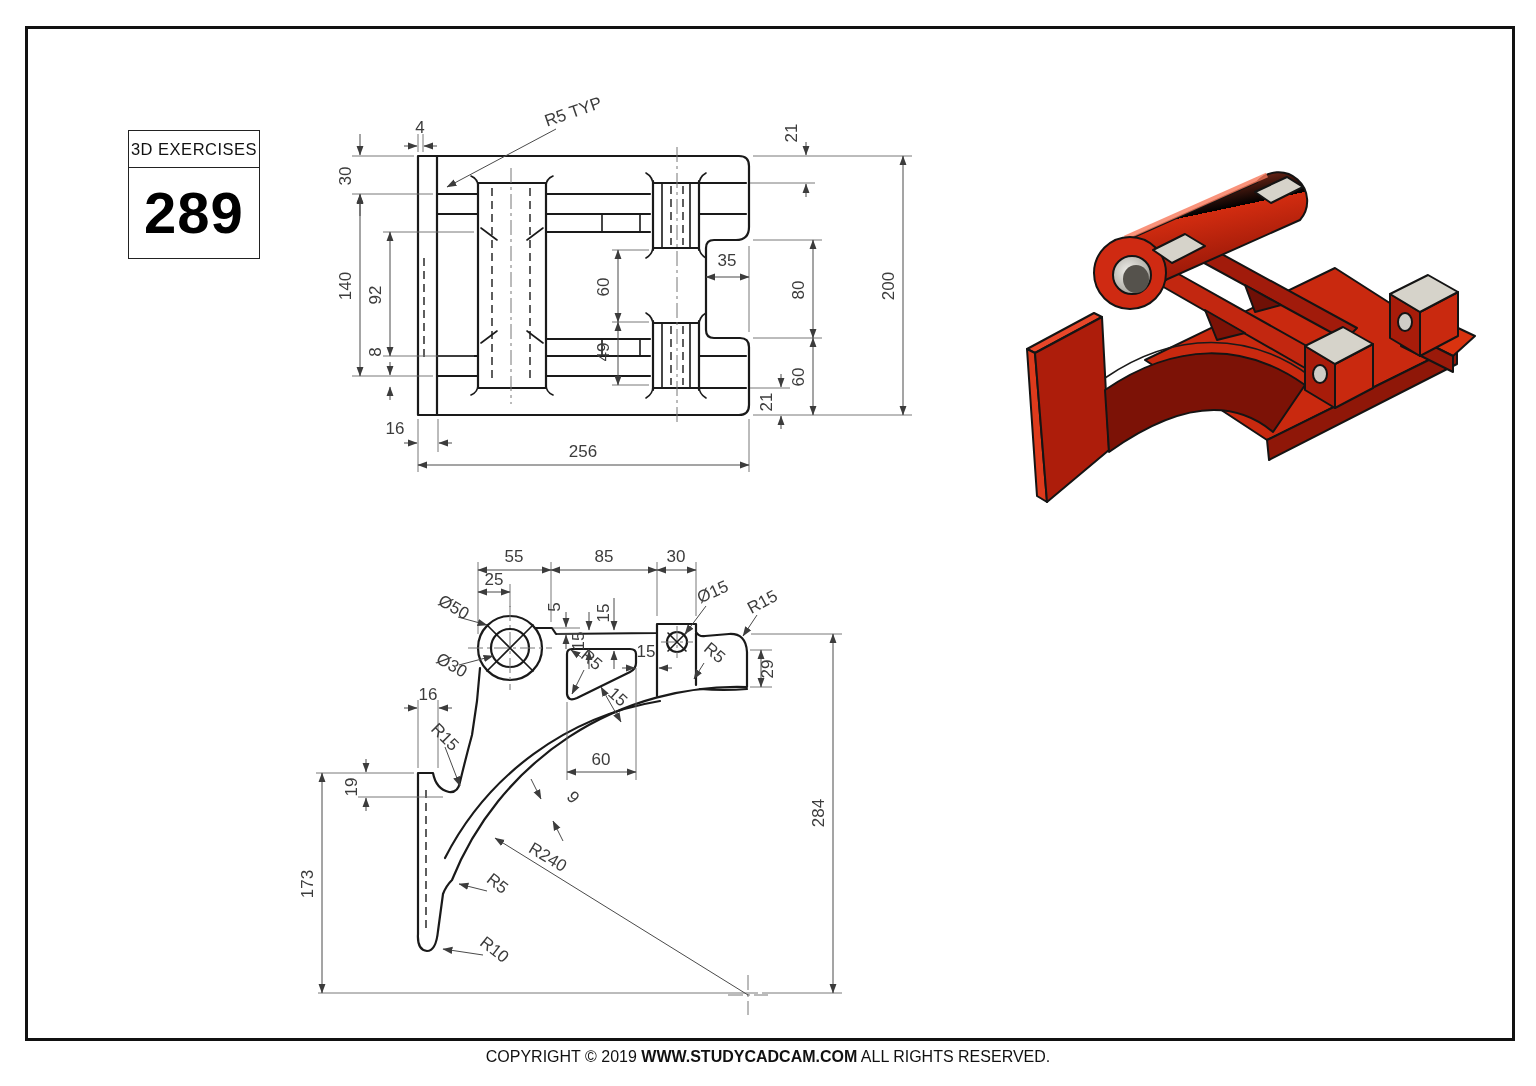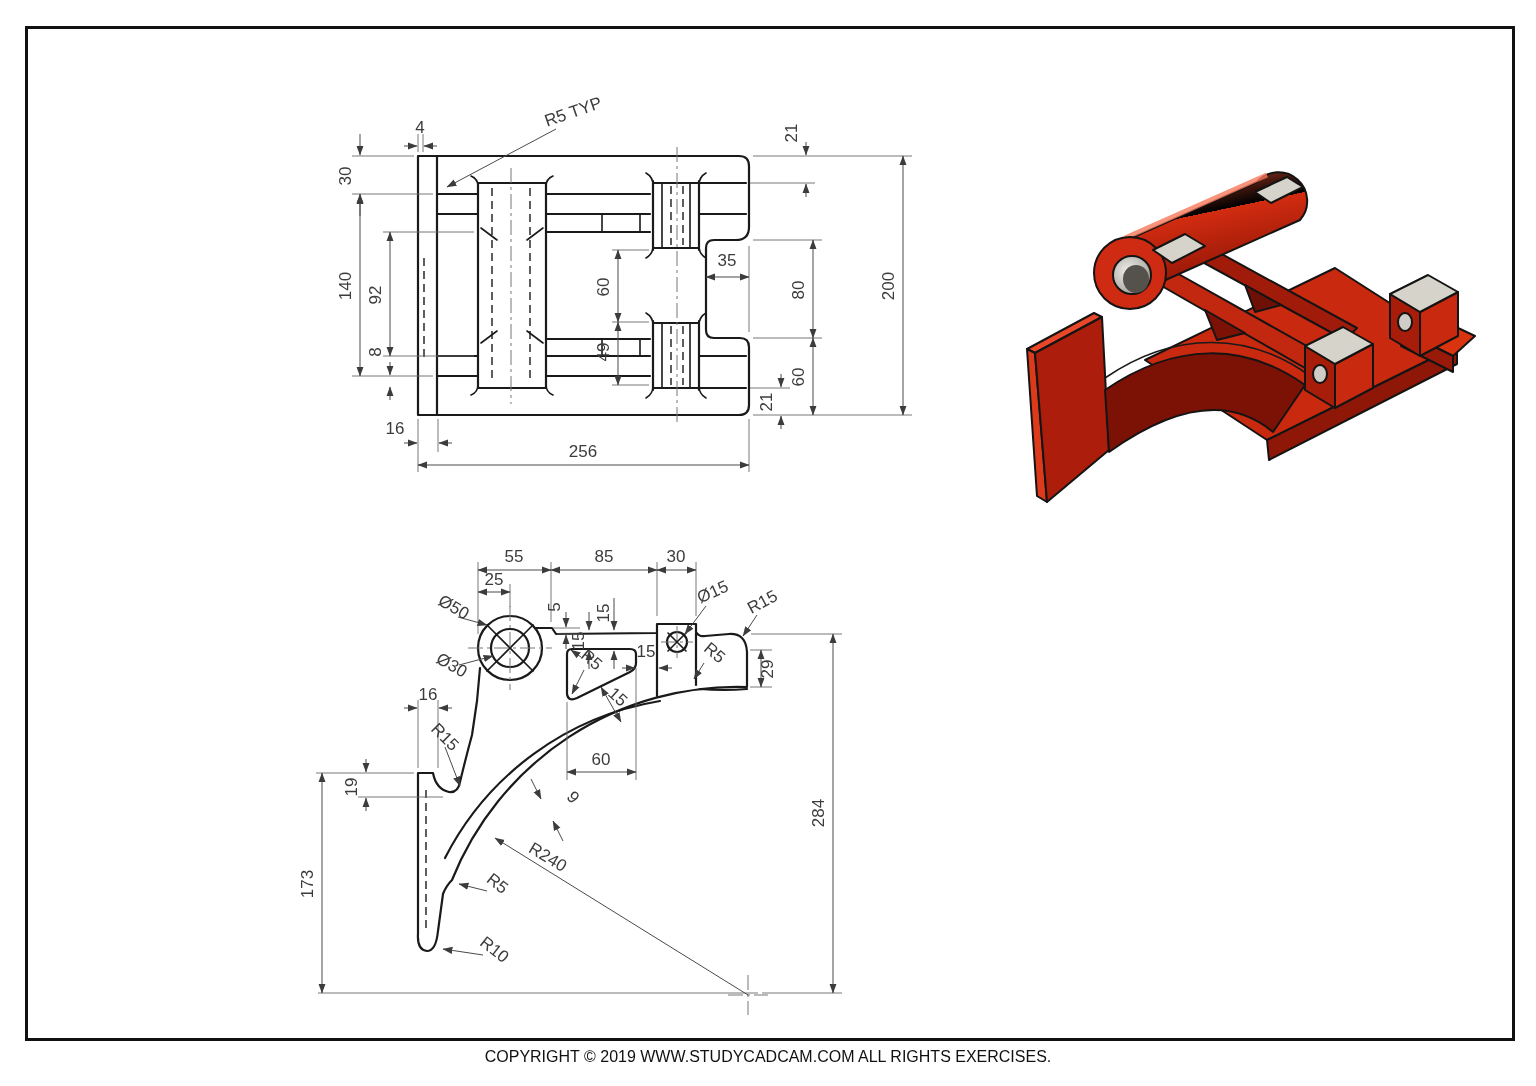--- a/index.html
+++ b/index.html
@@ -8,37 +8,41 @@
   .sheet-border{position:absolute;left:25px;top:26px;width:1484px;height:1009px;
         border:3px solid #111;background:#fff;}
   .title-box{position:absolute;left:128px;top:130px;width:130px;height:127px;
         border:1.6px solid #222;background:#fff;}
   .title-box .hd{height:36px;line-height:36px;text-align:center;font-size:16.5px;
         color:#111;border-bottom:1.6px solid #222;letter-spacing:.5px;}
   .title-box .num{height:88px;display:flex;align-items:center;justify-content:center;
         font-size:58px;font-weight:bold;color:#000;letter-spacing:1px;}
   .drawing{position:absolute;left:0;top:0;}
   .footer{position:absolute;left:0;right:0;top:1048px;text-align:center;font-size:16px;color:#111;}
-  .footer b{font-weight:normal;}
+  .footer b{font-weight:bold;}
   
   .geo{stroke:#1a1a1a;stroke-width:2.2;fill:none;stroke-linecap:round;stroke-linejoin:round;}
   .geo2{stroke:#1a1a1a;stroke-width:1.6;fill:none;stroke-linecap:round;}
   .hid{stroke:#1a1a1a;stroke-width:1.4;fill:none;stroke-dasharray:8 5;}
   .cl{stroke:#777;stroke-width:1;fill:none;stroke-dasharray:15 4 3 4;}
   .ext{stroke:#6a6a6a;stroke-width:.9;fill:none;}
   .dim{stroke:#4a4a4a;stroke-width:1;fill:none;}
   .dt{fill:#3c3c3c;font-size:17px;font-family:"Liberation Sans",sans-serif;}
   .iso-s{stroke:#141414;stroke-width:2;stroke-linejoin:round;}
 </style>
 </head>
 <body>
 
 <div class="page">
   <div class="sheet-border"></div>
 
+  <div class="title-box">
+    <div class="hd">3D EXERCISES</div>
+    <div class="num">289</div>
+  </div>
 
   <svg class="drawing" width="1536" height="1086" viewBox="0 0 1536 1086">
     <defs>
       <marker id="ar" viewBox="0 0 10 10" refX="9.4" refY="5" markerWidth="10" markerHeight="10" orient="auto-start-reverse">
         <path d="M0 1.4 L10 5 L0 8.6 Z" fill="#3c3c3c"></path>
       </marker>
       <linearGradient id="cylGrad" x1="0" y1="0" x2="0.35" y2="1">
         <stop offset="0" stop-color="#f25433"></stop>
           <stop offset="0.45" stop-color="#d козак"></stop>
         <stop offset="0.45" stop-color="#d22c10"></stop>
@@ -265,15 +269,15 @@
 
         <path class="iso-s" d="M385 144 L415 162 L415 206 L385 188 Z" fill="#a81c0a"></path>
         <path class="iso-s" d="M415 162 L453 142 L453 186 L415 206 Z" fill="#c9290f"></path>
         <path class="iso-s" d="M385 144 L423 125 L453 142 L415 162 Z" fill="#d6d3ca"></path>
         <ellipse class="iso-s" cx="400" cy="172" rx="7" ry="9" fill="#cfcdc6" stroke-width="1.6"></ellipse>
       </g>
     </g>
   </svg>
 
   <div class="footer">
-    <span>COPYRIGHT © 2019 </span><b>WWW.STUDYCADCAM.COM</b><span> ALL RIGHTS EXERCISES.</span>
+    <span>COPYRIGHT © 2019 </span><b>WWW.STUDYCADCAM.COM</b><span> ALL RIGHTS RESERVED.</span>
   </div>
 </div>
 
 </body></html>

